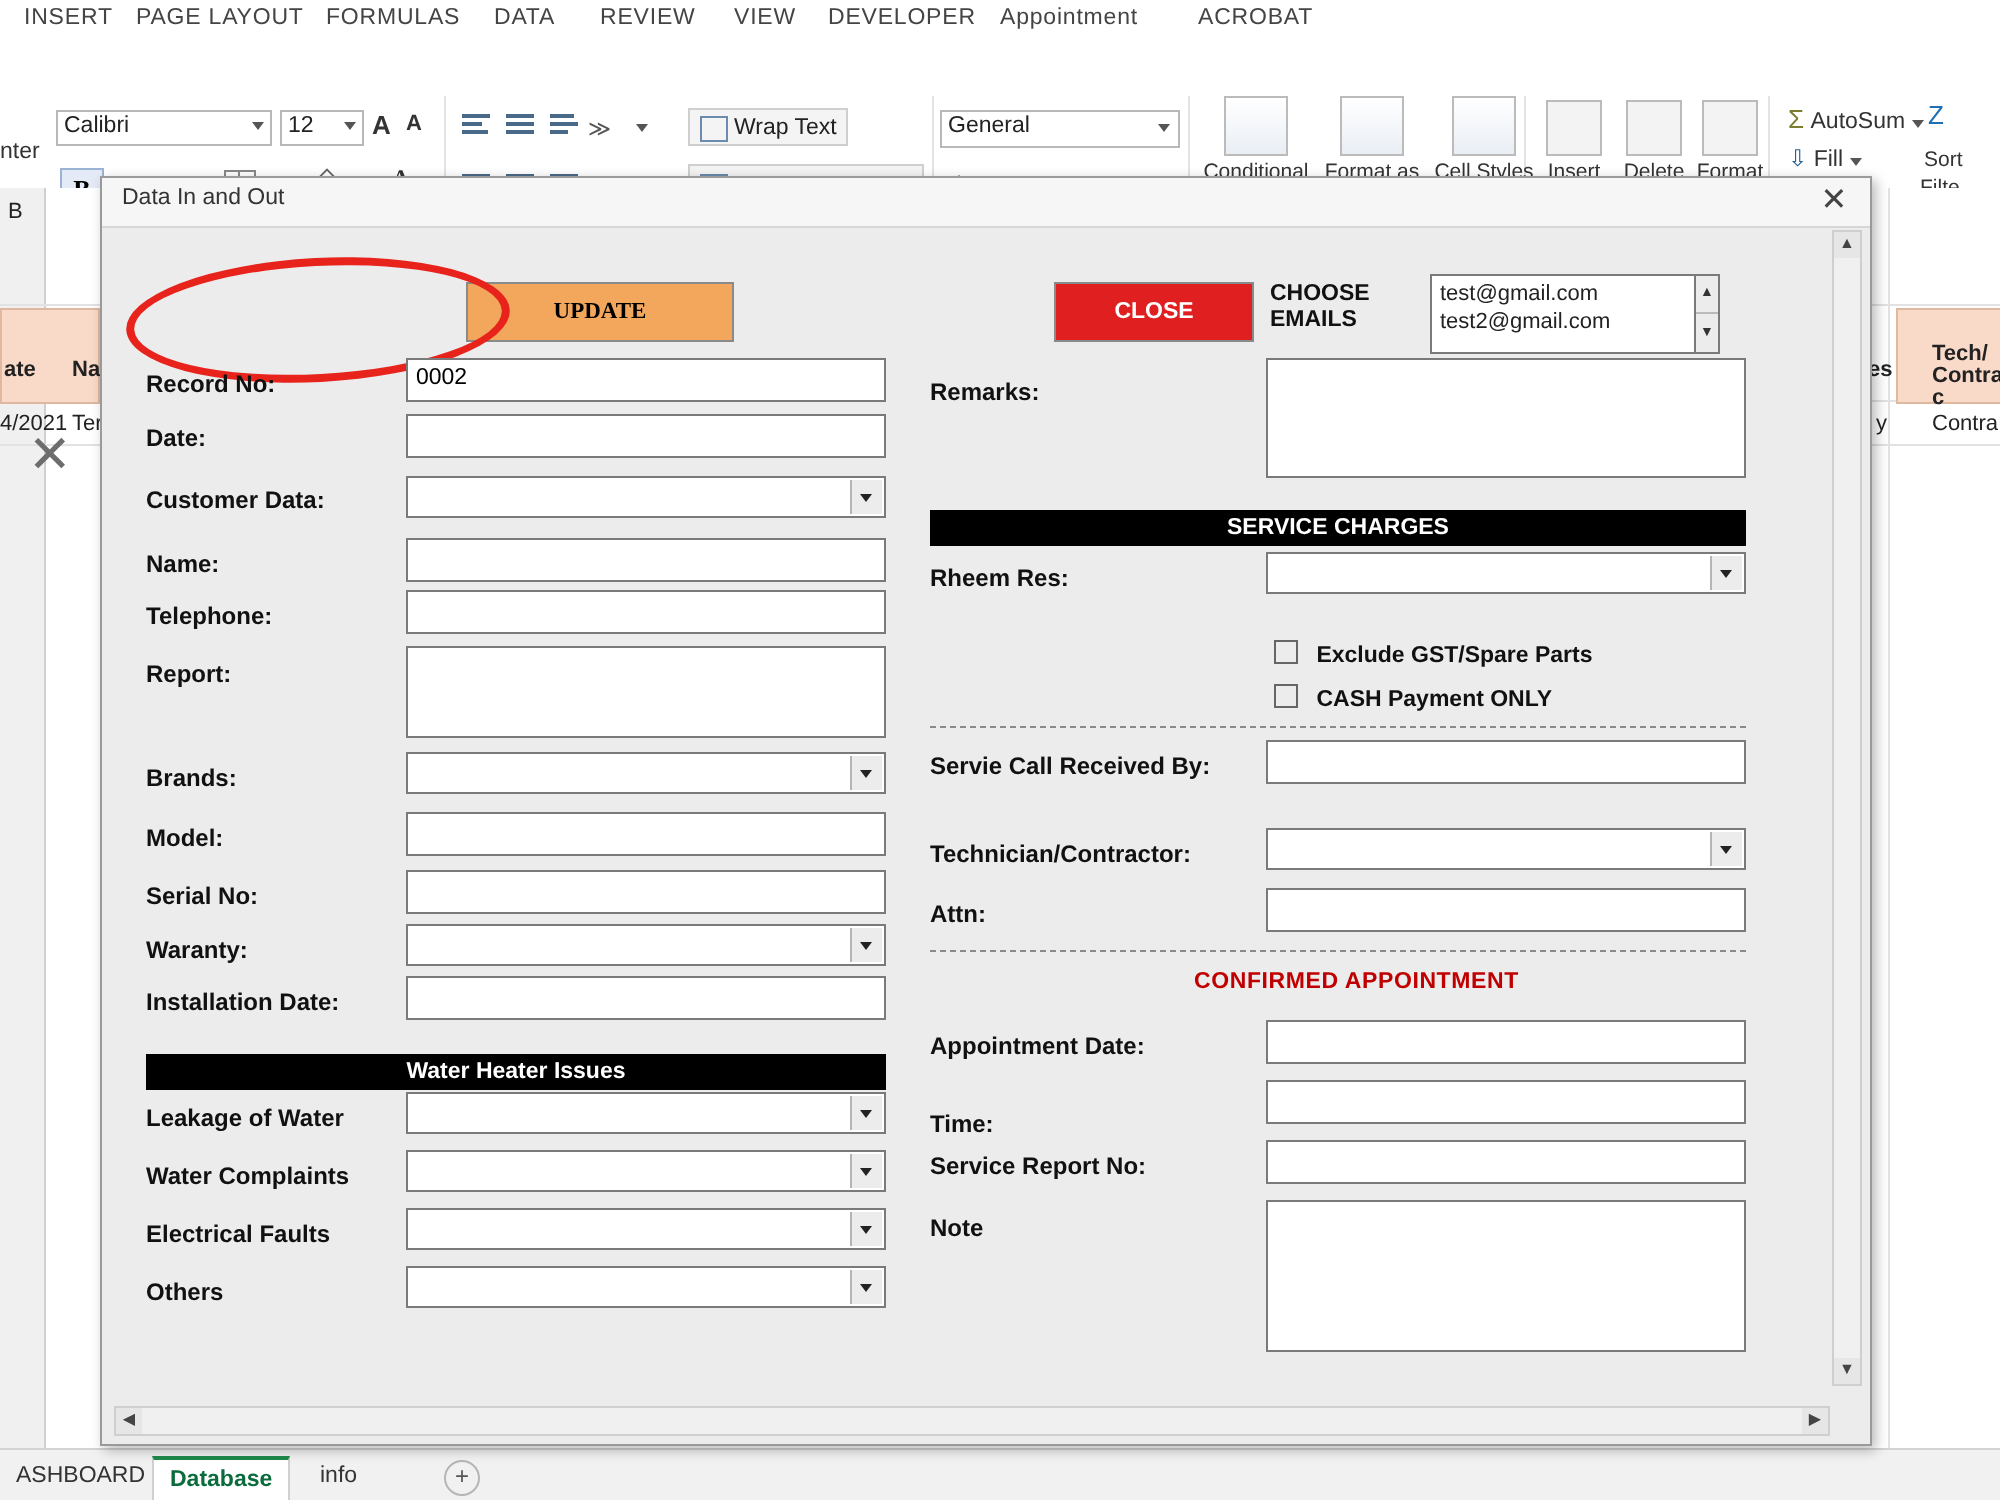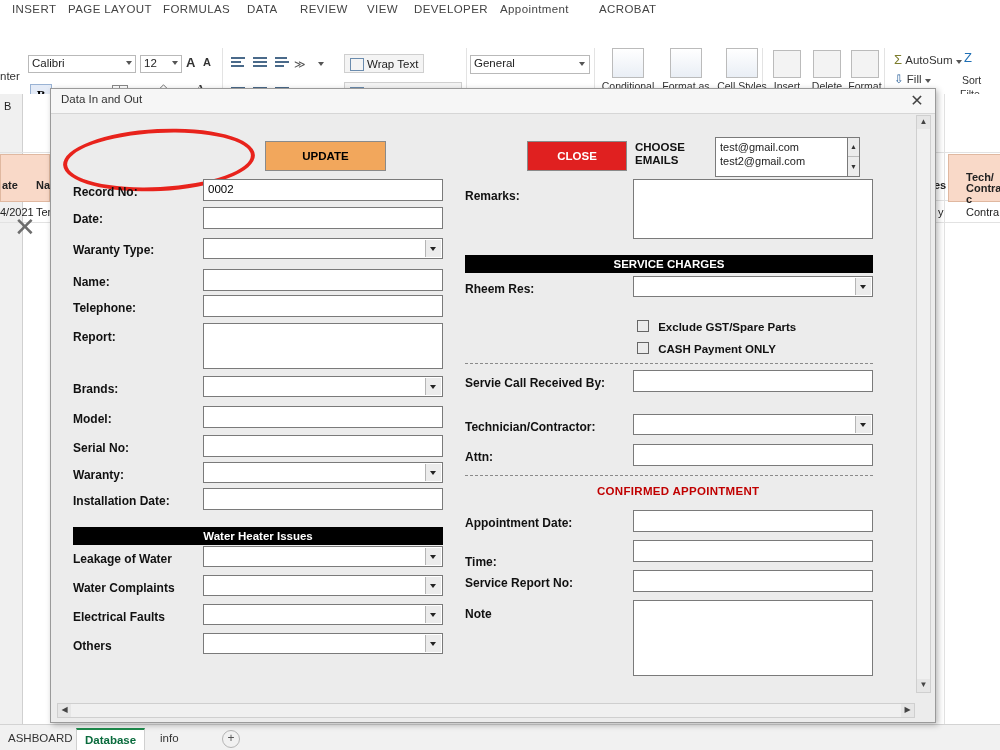--- a/index.html
+++ b/index.html
@@ -187,21 +187,21 @@
   }
   .dlg-hscroll .arrow-l { left:0;} .dlg-hscroll .arrow-r { right:0;}
 
   
   .act-btn {
     position:absolute; height: 30px; border: 1px solid #8a8a8a;
     font-size: 11.5px; font-weight: bold; text-align:center; color:#000;
     line-height: 29px; box-sizing:border-box;
   }
   #btn-create { left: 16px; top: 26px; width: 160px; background:#f5a55a; }
-  #btn-update { left: 208px; top: 26px; width: 121px; background:#f2a75c; }
+  #btn-update { left: 176px; top: 26px; width: 134px; background:#f2a75c;font-family:Liberation Serif, serif; }
   #btn-clear  { left: 340px; top: 26px; width: 134px; background:#f58b1f; color:#003366; }
   #btn-close  { left: 470px; top: 26px; width: 100px; background:#e02020; color:#fff; }
   .choose-emails {
     position:absolute; left: 578px; top: 26px; width: 70px;
     font-size: 11.5px; font-weight: bold; color:#111; line-height: 13px;
   }
   .email-list {
     position:absolute; left: 658px; top: 22px; width: 144px; height: 40px;
     background:#fff; border: 1px solid #7a7a7a; box-sizing: border-box;
     font-size: 11px; color:#222; padding: 2px 4px; line-height: 14px;
@@ -479,21 +479,21 @@
       </div>
 
       <div class="red-circle"></div>
 
       <div class="lbl" style="left:16px; top:70px">Record No:</div>
       <div class="txt" style="left:146px;top:64px;width:240px;height:22px">0002</div>
 
       <div class="lbl" style="left:16px; top:97px">Date:</div>
       <div class="txt" style="left:146px;top:92px;width:240px;height:22px"></div>
 
-      <div class="lbl" style="left:16px; top:128px">Waranty Type:</div>
+      <div class="lbl" style="left:16px; top:128px">Customer Data:</div>
       <div class="combo" style="left:146px;top:123px;width:240px;height:21px">
         <span class="arrow"></span>
       </div>
 
       <div class="lbl" style="left:16px; top:160px">Name:</div>
       <div class="txt" style="left:146px;top:154px;width:240px;height:22px"></div>
 
       <div class="lbl" style="left:16px; top:186px">Telephone:</div>
       <div class="txt" style="left:146px;top:180px;width:240px;height:22px"></div>
 

